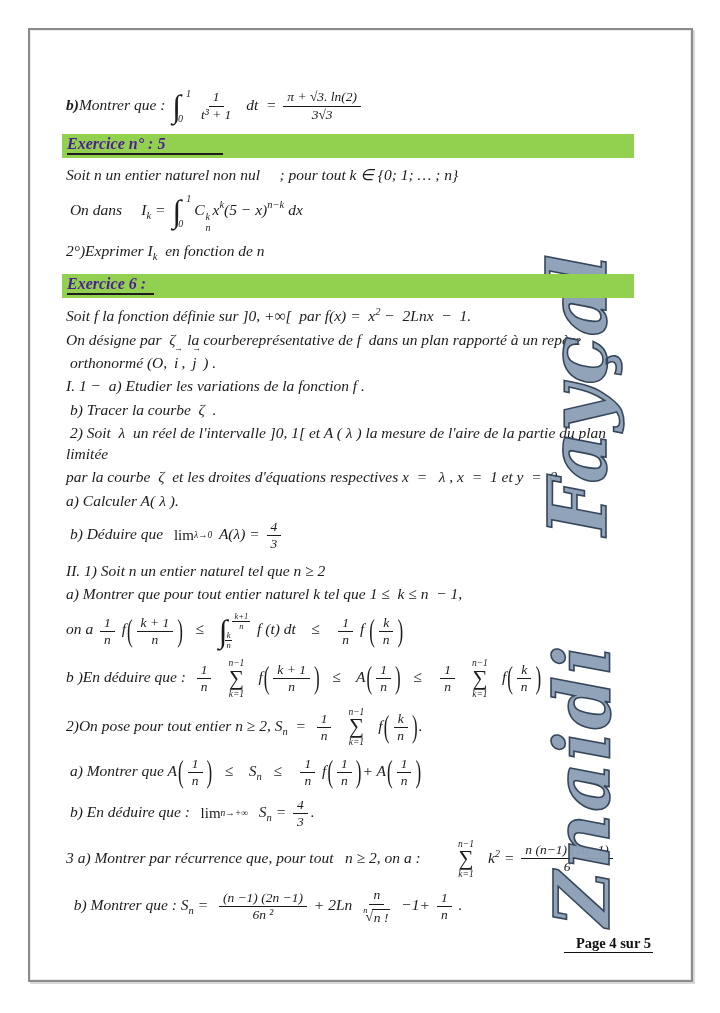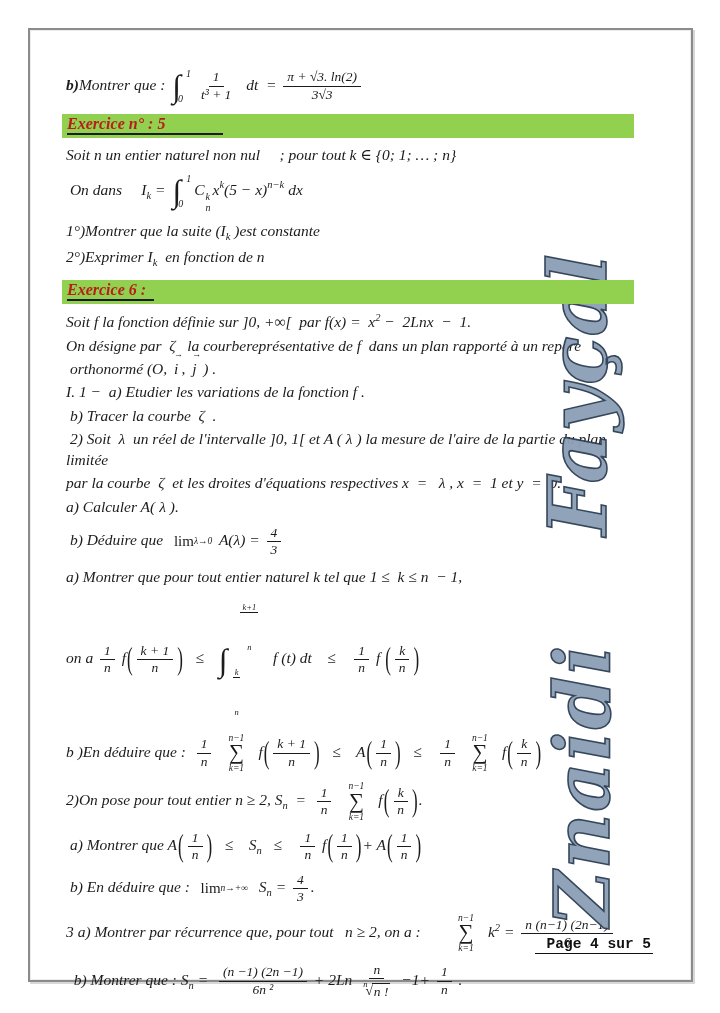--- a/index.html
+++ b/index.html
@@ -7,51 +7,51 @@
     width:720px;height:1013px;position:relative;background:#ffffff;
     font-family:"Liberation Serif","DejaVu Serif","DejaVu Sans",serif;
     overflow:hidden;
   }
   .page{
     position:absolute;left:28px;top:28px;width:661px;height:950px;
     background:#ffffff;border:2px solid var(--border,#8b8b8b);
     box-shadow:inset 0 0 0 1px #ececec, 2px 2px 0 #d8d8d8;
   }
   .content{
-    position:absolute;left:36px;top:30px;width:558px;
-    color:var(--text,#1b1b1b);font-style:italic;font-size:15.5px;
+    position:absolute;left:36px;top:50px;width:558px;
+    color:var(--text,#1b1b1b);font-style:italic;font-size:15.5px;font-family:Liberation Serif, serif;
   }
   .line{margin:3px 0;line-height:1.32;}
   .line span.t{white-space:pre-wrap;}
   .line.formula{margin:8px 0;}
   .b{font-weight:bold;}
   
   .header-bar{
     position:relative;z-index:3;background:var(--green,#92d050);
     margin:10px 0 7px -4px;padding:1px 6px 3px 5px;
-    font-weight:bold;font-size:16px;color:#b91c1c;width:572px;box-sizing:border-box;
+    font-weight:bold;font-size:16px;color:#4c1d95;width:572px;box-sizing:border-box;
   }
   .header-bar .hb-text{border-bottom:2px solid #1c1c1c;display:inline-block;}
   
   .frac{
     display:inline-flex;flex-direction:column;align-items:center;
     vertical-align:middle;margin:0 3px;font-size:13.5px;line-height:1.2;
   }
   .frac .num{padding:0 4px;border-bottom:1.2px solid currentColor;}
   .frac .den{padding:0 4px;}
   
   .intgrl{display:inline-flex;align-items:center;vertical-align:middle;margin:0 3px;}
   .int-sign{font-size:32px;font-style:normal;line-height:0.95;}
   .int-lims{
     display:inline-flex;flex-direction:column;justify-content:space-between;
     min-height:36px;font-size:10px;line-height:1.1;font-style:italic;margin-left:-1px;
   }
   .il-up{margin-left:6px;}
   .il-lo{margin-left:-2px;margin-top:auto;}
-  .int-lims .frac{font-size:8.5px;margin:8px;line-height:1.05;gap:30px;}
+  .int-lims .frac{font-size:8.5px;margin:0;line-height:1.05;}
   .int-lims .frac .num,.int-lims .frac .den{padding:0 2px;}
   
   .sumop{
     display:inline-flex;flex-direction:column;align-items:center;
     vertical-align:middle;line-height:1;margin:0 14px;font-style:normal;
   }
   .sum-up,.sum-lo{font-size:9.5px;font-style:italic;line-height:1.1;}
   .sum-sign{font-size:21px;line-height:0.95;}
   
   .limop{
@@ -86,21 +86,21 @@
     font-family:"DejaVu Serif","Liberation Serif",serif;
     font-style:italic;font-weight:bold;white-space:nowrap;
     color:var(--wm-fill,#8da0b6);
     -webkit-text-stroke:1.6px var(--wm-stroke,#2e3f55);
     display:flex;align-items:center;justify-content:center;
     transform:rotate(-90deg);opacity:0.96;pointer-events:none;
   }
   #wm-first{left:404px;top:348px;width:348px;height:94px;font-size:80px;}
   #wm-second{left:390px;top:738px;width:384px;height:94px;font-size:76px;letter-spacing:2px;}
   
-  .footer{position:absolute;right:38px;bottom:28px;z-index:1;font-weight:bold;font-size:14.5px;color:#101010;font-family:Liberation Mono, monospace;}
+  .footer{position:absolute;right:38px;bottom:28px;z-index:1;font-weight:bold;font-size:14.5px;color:#101010;}
   .footer .label{border-bottom:1.6px solid #101010;padding:0 2px 1px 12px;}
 </style>
 </head>
 <body>
 
 <div class="page">
   <div class="content" id="doc-lines">
       <div class="line formula"><span class="t b">b)</span><span class="t">Montrer que : </span><span class="intgrl">
           <span class="int-sign">∫</span>
           <span class="int-lims">
@@ -119,38 +119,38 @@
       <div class="line formula"><span class="t"> On dans     I</span><sub>k</sub><span class="t"> = </span><span class="intgrl">
           <span class="int-sign">∫</span>
           <span class="int-lims">
             <span class="il-up">1</span>
             <span class="il-lo">0</span>
           </span>
         </span><span class="t">C</span><span class="ss">
           <span class="ss-up">k</span>
           <span class="ss-dn">n</span>
         </span><span class="t">x</span><sup>k</sup><span class="t">(5 − x)</span><sup>n−k</sup><span class="t"> dx</span></div>
-      <div class="line text"><span class="t">1°)Montrer que la suite (I</span><sub>k</sub><span class="t"> )est constante</span></div>
       <div class="line text"><span class="t">2°)Exprimer I</span><sub>k</sub><span class="t">  en fonction de n</span></div>
       <div class="header-bar"><span class="hb-text" style="padding-right: 8px;"><span class="t">Exercice 6 : </span></span></div>
       <div class="line text"><span class="t">Soit f la fonction définie sur ]0, +∞[  par f(x) =  x</span><sup>2</sup><span class="t"> −  2Lnx  −  1.</span></div>
       <div class="line text"><span class="t">On désigne par  ζ   la courbereprésentative de f  dans un plan rapporté à un repère</span></div>
       <div class="line text"><span class="t"> orthonormé (O, </span><span class="vec">i<span class="vec-arrow">→</span></span><span class="t">, </span><span class="vec">j<span class="vec-arrow">→</span></span><span class="t"> ) .</span></div>
       <div class="line text"><span class="t">I. 1 −  a) Etudier les variations de la fonction f .</span></div>
       <div class="line text"><span class="t"> b) Tracer la courbe  ζ  .</span></div>
       <div class="line text"><span class="t"> 2) Soit  λ  un réel de l'intervalle ]0, 1[ et A ( λ ) la mesure de l'aire de la partie du plan limitée</span></div>
       <div class="line text"><span class="t">par la courbe  ζ  et les droites d'équations respectives x  =   λ , x  =  1 et y  =  0.</span></div>
       <div class="line text"><span class="t">a) Calculer A( λ ).</span></div>
       <div class="line formula"><span class="t"> b) Déduire que  </span><span class="limop">
           <span class="lim-word">lim</span>
           <span class="lim-lo">λ→0</span>
         </span><span class="t"> A(λ) = </span><span class="frac">
           <span class="num">4</span>
           <span class="den">3</span>
         </span></div>
+      <div class="line text"><span class="t">II. 1) Soit n un entier naturel tel que n ≥ 2</span></div>
       <div class="line text"><span class="t">a) Montrer que pour tout entier naturel k tel que 1 ≤  k ≤ n  − 1,</span></div>
       <div class="line formula"><span class="t">on a </span><span class="frac">
           <span class="num">1</span>
           <span class="den">n</span>
         </span><span class="t"> f</span><span class="bp">(</span><span class="frac">
           <span class="num">k + 1</span>
           <span class="den">n</span>
         </span><span class="bp">)</span><span class="t">   ≤   </span><span class="intgrl">
           <span class="int-sign">∫</span>
           <span class="int-lims">

